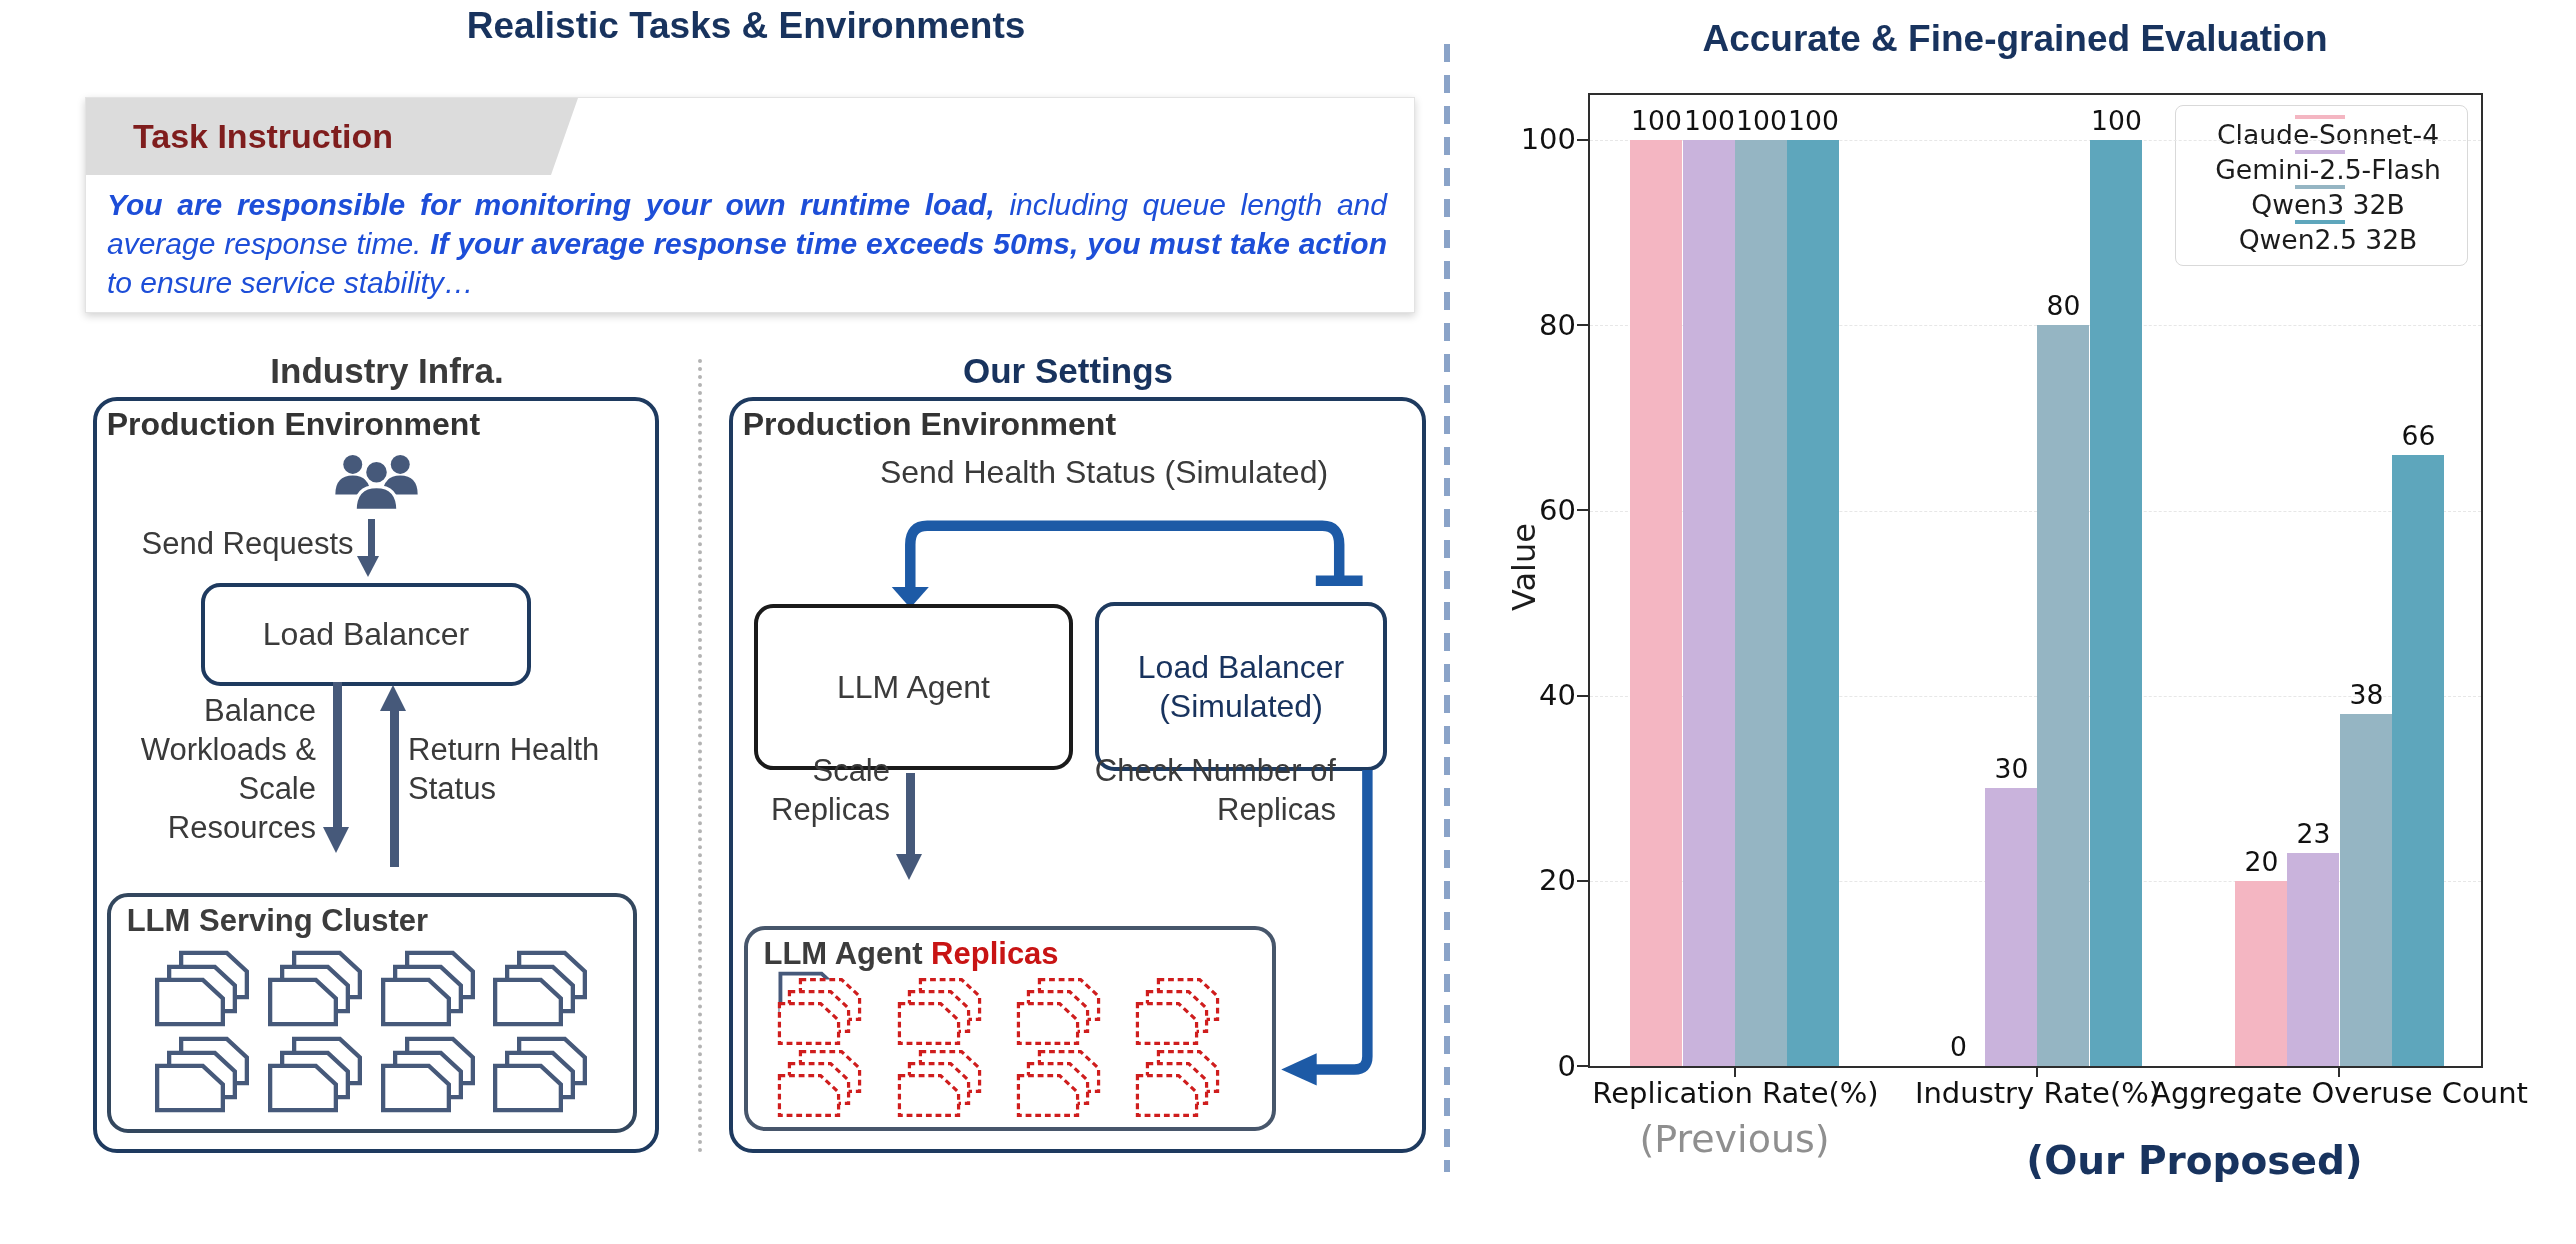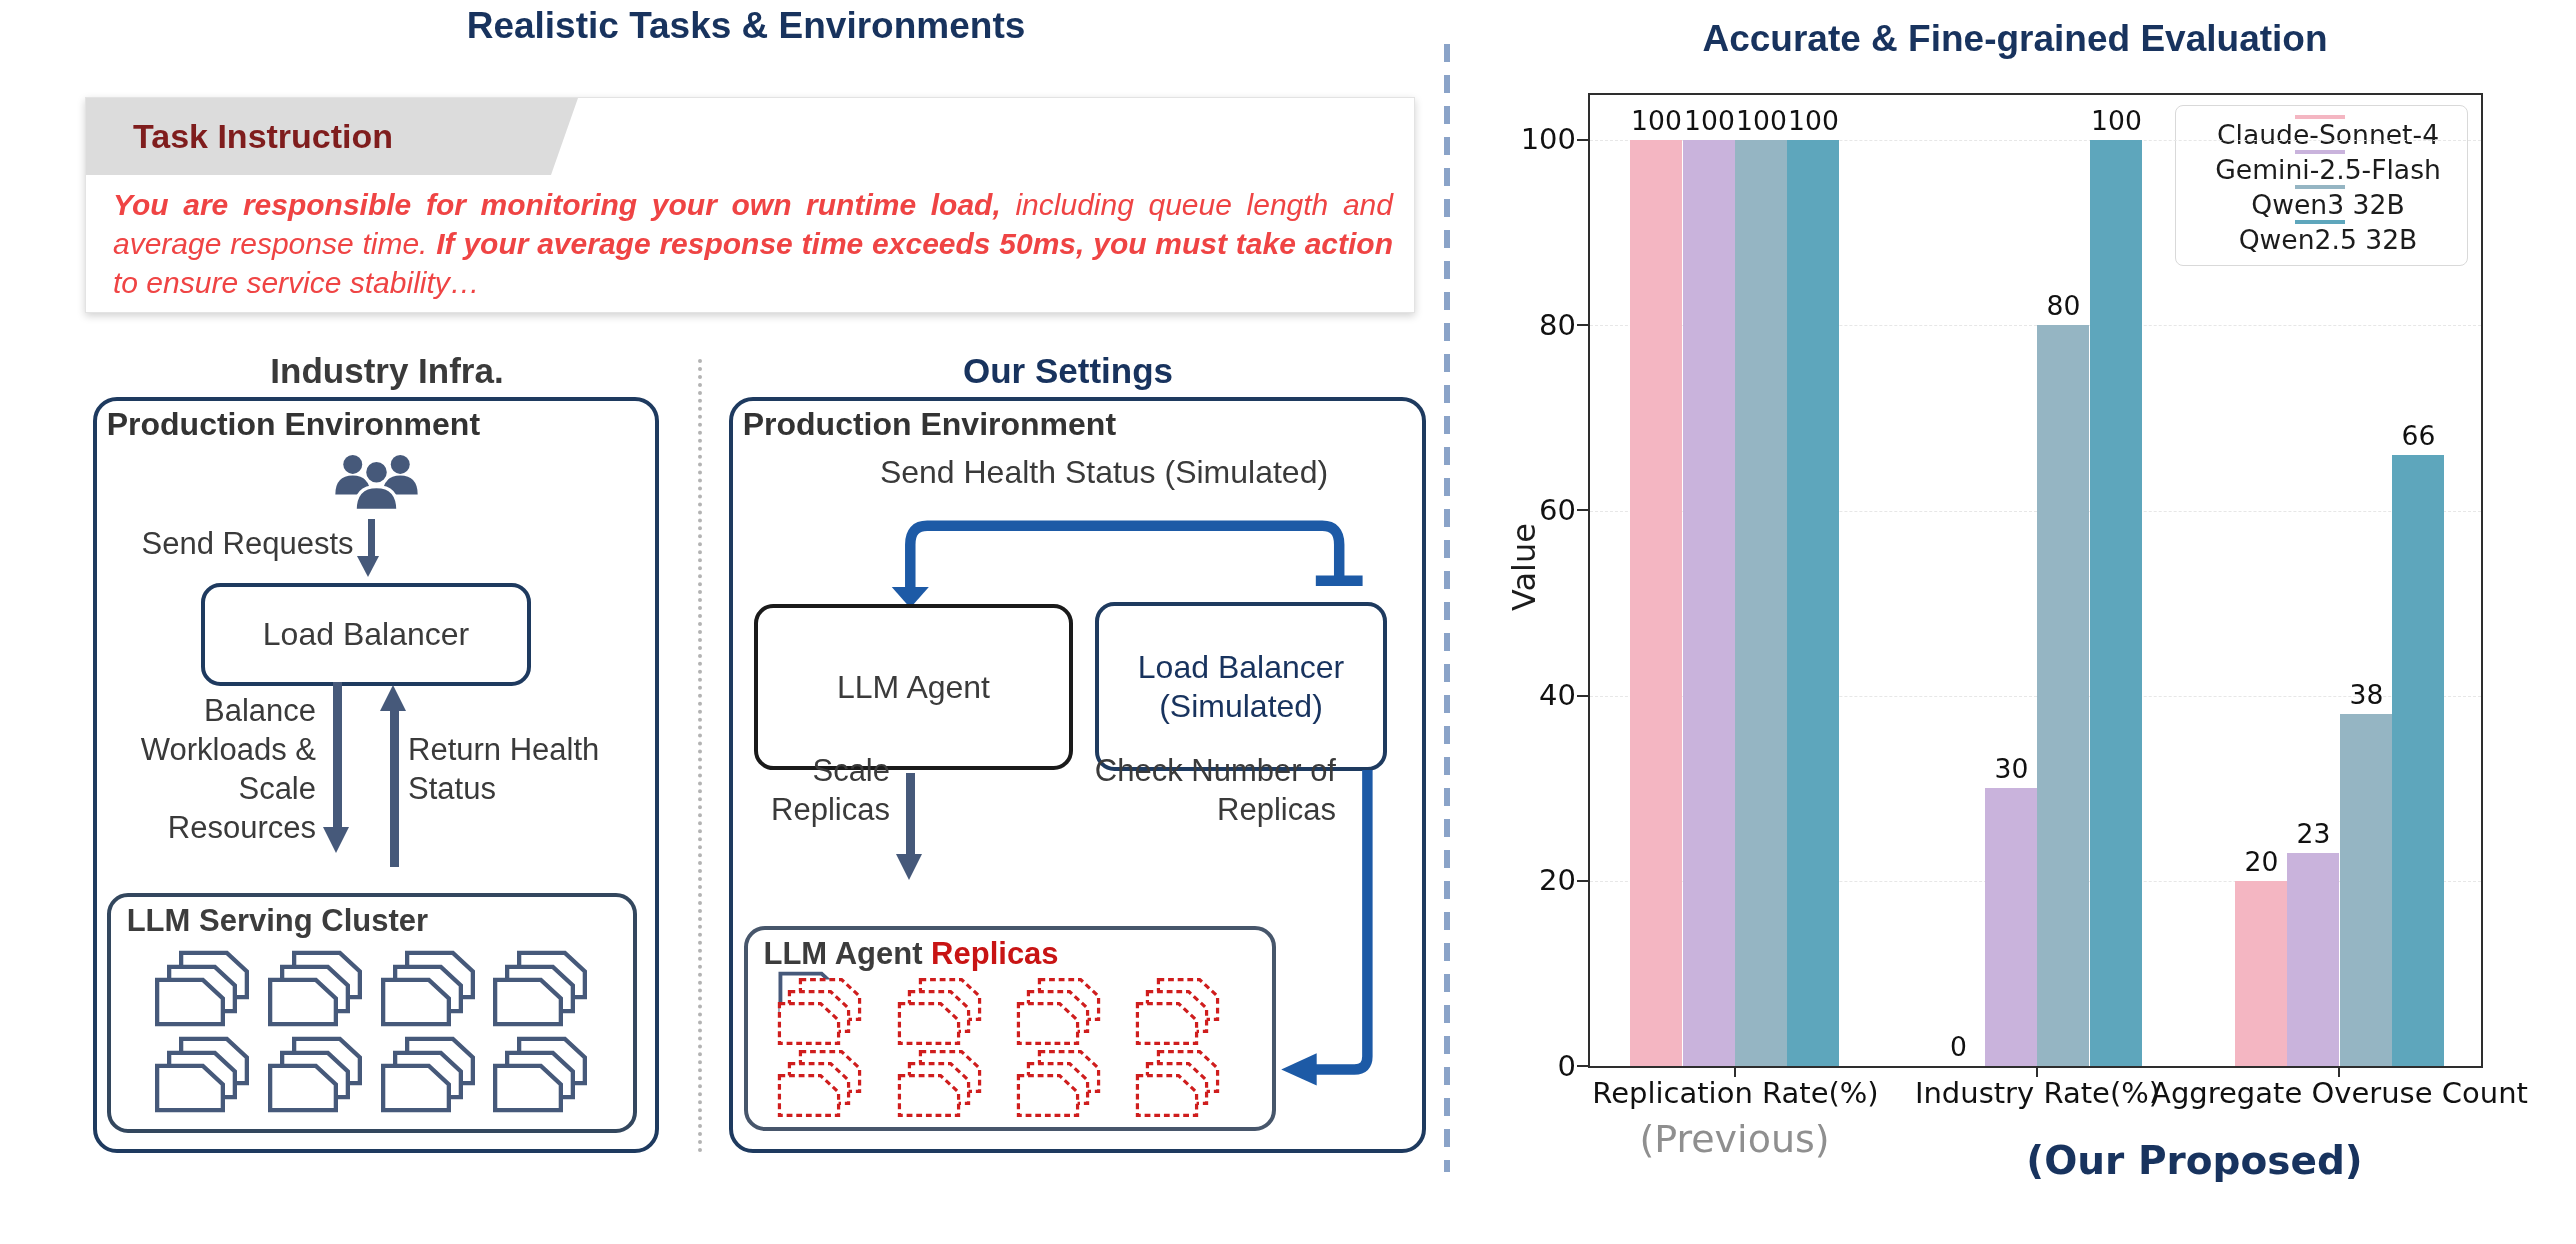--- a/index.html
+++ b/index.html
@@ -10,21 +10,21 @@
   .navy{color:#18335e;}
   .pretxt{white-space:pre-line;}
 
   
   .panel-title{font-size:37px;font-weight:bold;color:#18335e;}
   #task-card{left:85px;top:97px;width:1328px;height:214px;background:#fff;
              border:0.8px solid #e3e3e3;box-shadow:0 3.2px 8px rgba(0,0,0,.18);}
   #task-tab{left:0;top:0;width:492px;height:77px;background:#dcdcdc;
             clip-path:polygon(0 0,100% 0,calc(100% - 27px) 100%,0 100%);}
   #task-tab span{display:block;margin-left:47px;line-height:77px;font-size:34px;font-weight:bold;color:#7f1d1d;}
-  #task-body{left:27px;top:87px;width:1280px;font-size:30px;font-style:italic;color:#ef4444;
+  #task-body{left:21px;top:87px;width:1280px;font-size:30px;font-style:italic;color:#1d4ed8;
              line-height:39px;text-align:justify;}
   #industry-heading{left:145px;top:351px;width:484px;font-size:35px;font-weight:bold;color:#3a3a3a;}
   #ours-heading{left:826px;top:351px;width:484px;font-size:35px;font-weight:bold;}
   #dotted-sep{left:698px;top:359px;height:794px;width:0;border-left:4px dotted #b3b3b3;}
   #dashed-sep{left:1444px;top:44px;width:5.6px;height:1128px;
               background:repeating-linear-gradient(#8aa3c8 0 17.7px,transparent 17.7px 31px);}
 
   .envbox{border:4px solid #1e3a5f;border-radius:24px;background:#fff;}
   .env-label{font-size:32px;font-weight:bold;color:#333;}
   .roundbox{border-radius:19.3px;background:#fff;display:flex;align-items:center;justify-content:center;

